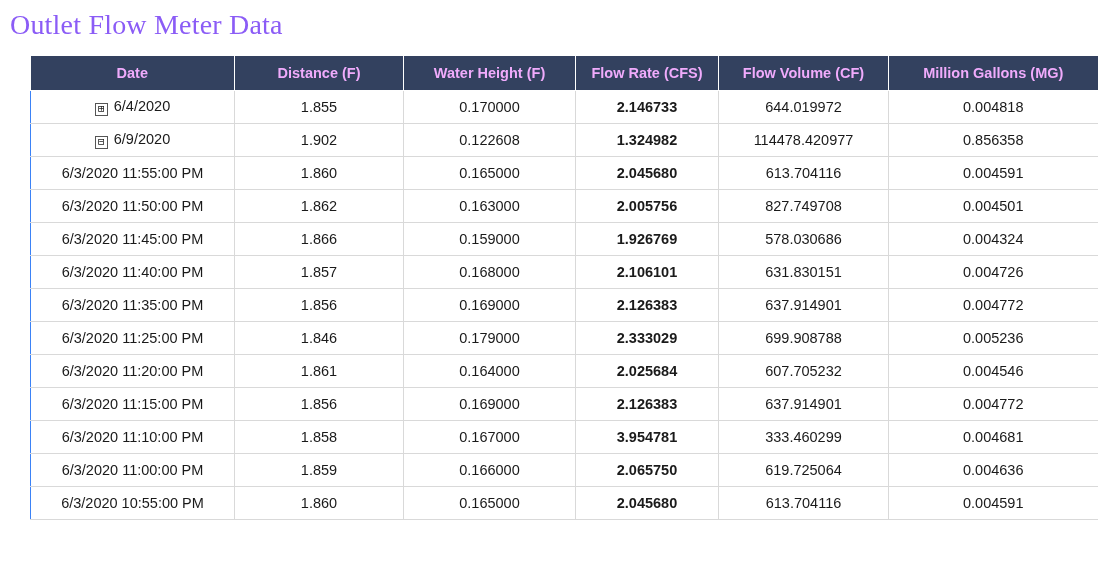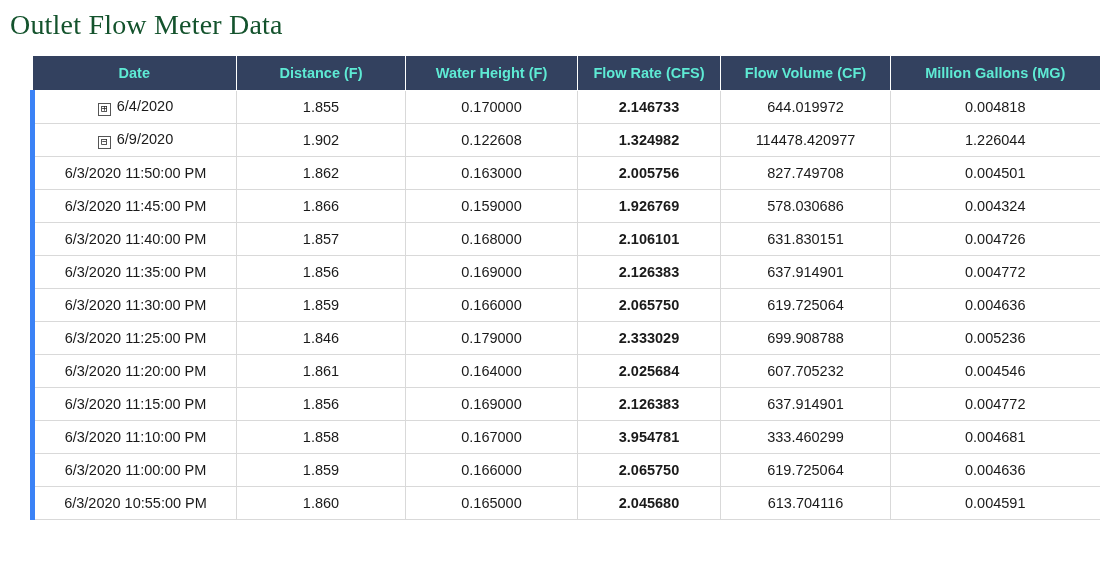--- a/index.html
+++ b/index.html
@@ -10,37 +10,37 @@
   body {
     width: 1111px;
     height: 567px;
     font-family: "Liberation Sans", sans-serif;
     overflow: hidden;
   }
   .page-title {
     font-family: "Liberation Serif", serif;
     font-size: 28px;
     font-weight: normal;
-    color: #14532d;
+    color: #8b5cf6;
     margin: 8px 0 0 10px;
     line-height: 34px;
     letter-spacing: 0.2px;
   }
   .table-wrap {
     margin: 14px 14px 0 30px;
   }
   table.data-grid {
     border-collapse: collapse;
     width: 1067px;
     table-layout: fixed;
     font-size: 14.5px;
   }
   table.data-grid thead th {
     background: #33415f;
-    color: #5eead4;
+    color: #f0abfc;
     font-weight: bold;
     font-size: 14.5px;
     height: 28px;
     padding: 3px 6px;
     text-align: center;
     border-right: 1px solid #ffffff;
     border-bottom: 1px solid #ffffff;
     white-space: nowrap;
     overflow: hidden;
   }
@@ -56,21 +56,21 @@
     border-right: 1px solid #d9d9d9;
     white-space: nowrap;
     overflow: hidden;
     background: #ffffff;
   }
   table.data-grid tbody td:last-child {
     border-right: none;
     margin-top: 20px;
   }
   table.data-grid tbody tr td.col-date {
-    border-left: 5px solid #3b82f6;
+    border-left: 1px solid #3b82f6;
   }
   table.data-grid tbody td.flow-rate {
     font-weight: bold;
   }
   .expander {
     display: inline-block;
     width: 11px;
     height: 11px;
     border: 1px solid #555555;
     line-height: 9px;
@@ -128,21 +128,29 @@
           <td class="flow-rate">2.146733</td>
           <td>644.019972</td>
           <td>0.004818</td>
         </tr>
         <tr class="group-row">
           <td class="col-date"><span class="date-cell-inner"><span class="expander">⊟</span><span>6/9/2020</span></span></td>
           <td>1.902</td>
           <td>0.122608</td>
           <td class="flow-rate">1.324982</td>
           <td>114478.420977</td>
-          <td>1.226044</td>
+          <td>0.856358</td>
+        </tr>
+        <tr>
+          <td class="col-date"><span class="date-cell-inner"><span>6/3/2020 11:55:00 PM</span></span></td>
+          <td>1.860</td>
+          <td>0.165000</td>
+          <td class="flow-rate">2.045680</td>
+          <td>613.704116</td>
+          <td>0.004591</td>
         </tr>
         <tr>
           <td class="col-date"><span class="date-cell-inner"><span>6/3/2020 11:50:00 PM</span></span></td>
           <td>1.862</td>
           <td>0.163000</td>
           <td class="flow-rate">2.005756</td>
           <td>827.749708</td>
           <td>0.004501</td>
         </tr>
         <tr>
@@ -163,28 +171,20 @@
         </tr>
         <tr>
           <td class="col-date"><span class="date-cell-inner"><span>6/3/2020 11:35:00 PM</span></span></td>
           <td>1.856</td>
           <td>0.169000</td>
           <td class="flow-rate">2.126383</td>
           <td>637.914901</td>
           <td>0.004772</td>
         </tr>
         <tr>
-          <td class="col-date"><span class="date-cell-inner"><span>6/3/2020 11:30:00 PM</span></span></td>
-          <td>1.859</td>
-          <td>0.166000</td>
-          <td class="flow-rate">2.065750</td>
-          <td>619.725064</td>
-          <td>0.004636</td>
-        </tr>
-        <tr>
           <td class="col-date"><span class="date-cell-inner"><span>6/3/2020 11:25:00 PM</span></span></td>
           <td>1.846</td>
           <td>0.179000</td>
           <td class="flow-rate">2.333029</td>
           <td>699.908788</td>
           <td>0.005236</td>
         </tr>
         <tr>
           <td class="col-date"><span class="date-cell-inner"><span>6/3/2020 11:20:00 PM</span></span></td>
           <td>1.861</td>

